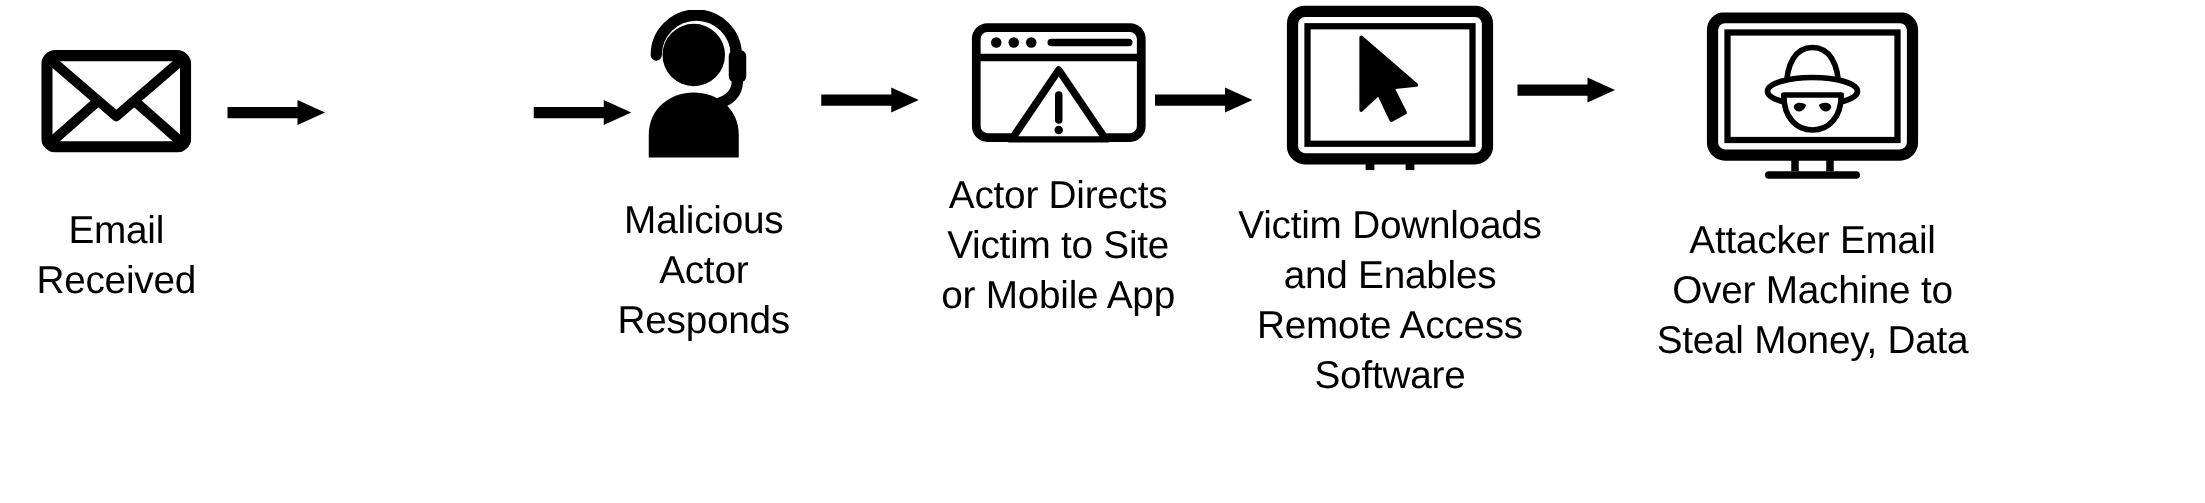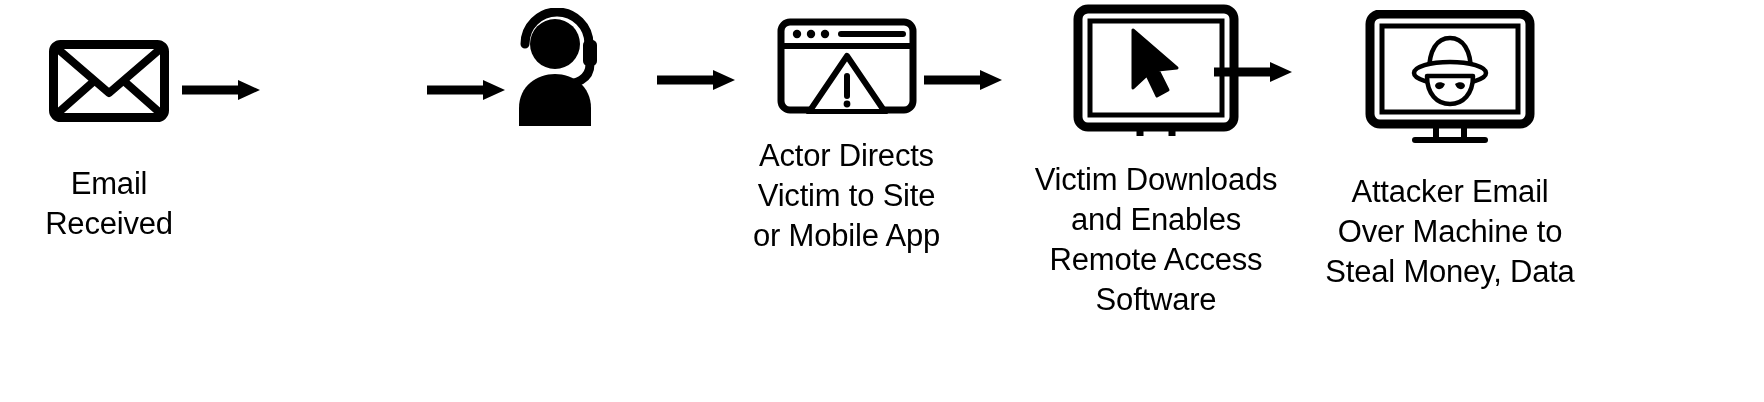--- a/index.html
+++ b/index.html
@@ -43,25 +43,25 @@
     letter-spacing: -0.2px;
     color: #000000;
     white-space: pre-line;
   }
 
   .arrow {
     position: absolute;
   }
 
   
-  #step-1 { left: 16px;    top: 40px;  width: 186px; justify-content: space-between; }
+  #step-1 { left: 0px;    top: 40px;  width: 186px; justify-content: space-between; }
   #step-2 { left: 232px;  top: 8px;   width: 186px; }
   #step-3 { left: 470px;  top: 8px;   width: 186px; }
   #step-4 { left: 744px;  top: 18px;  width: 205px; }
-  #step-5 { left: 1016px; top: 4px;   width: 280px; }
+  #step-5 { left: 972px; top: 4px;   width: 280px; }
   #step-6 { left: 1300px; top: 10px;  width: 300px; }
 
   #step-1 .step-label { margin-top: 42px; }
   #step-2 .step-label { margin-top: 38px; }
   #step-3 .step-label { margin-top: 28px; }
   #step-4 .step-label { margin-top: 22px; }
   #step-5 .step-label { margin-top: 24px; }
   #step-6 .step-label { margin-top: 28px; }
 
   #arrow-1 { left: 180px;  top: 76px;  }
@@ -99,20 +99,23 @@
 
         <rect x="80" y="32" width="14" height="26" rx="5" fill="#000"></rect>
 
         <path d="M 87 56 C 87 72 72 76 62 76" fill="none" stroke="#000" stroke-width="9" stroke-linecap="round"></path>
 
         <circle cx="60" cy="76" r="6" fill="#000"></circle>
 
         <path d="M 16 118 L 16 100 C 16 78 34 66 52 66 C 70 66 88 78 88 100 L 88 118 Z" fill="#000"></path>
       </svg>
     </div>
+    <div class="step-label">Malicious
+Actor
+Responds</div>
   </div>
 
   <div class="step" id="step-4">
     <div class="icon-box">
       <svg width="140" height="96" viewBox="0 0 140 96">
 
         <rect x="4" y="4" width="132" height="88" rx="9" ry="9" fill="none" stroke="#000" stroke-width="7"></rect>
 
         <line x1="5" y1="28" x2="135" y2="28" stroke="#000" stroke-width="6"></line>
 

